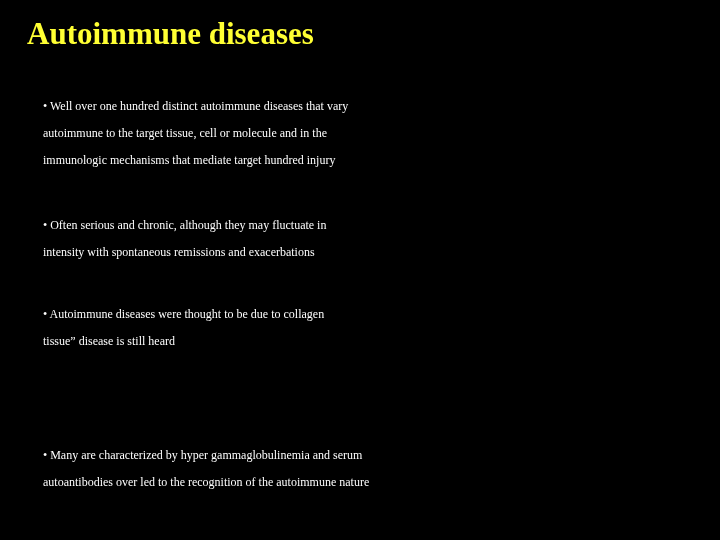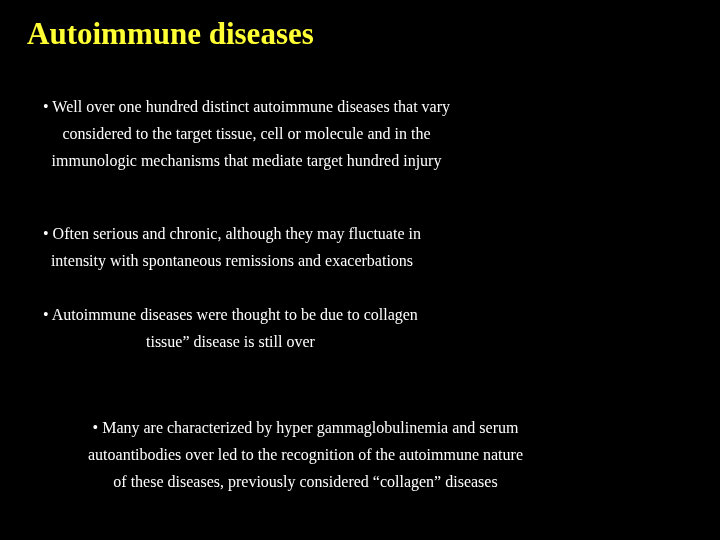--- a/index.html
+++ b/index.html
@@ -30,52 +30,50 @@
       font-size: 31px;
       line-height: 40px;
       color: #ffff33;
       white-space: nowrap;
     }
     .bullet {
       position: absolute;
       left: 43px;
       margin: 0;
       font-family: "Liberation Serif", serif;
-      font-size: 16px;
+      font-size: 12px;
       line-height: 27px;
       color: #ffffff;
       white-space: nowrap;
-      text-align: center;
     }
     .bullet .line { display: block; }
     .b1 { top: 93px; }
-    .b2 { top: 220px; }
+    .b2 { top: 212px; }
     .b3 { top: 301px; }
-    .b4 { top: 414px; margin-left: 45px; }
+    .b4 { top: 442px; }
   </style>
 </head>
 <body>
 
 <div class="slide">
   <h1 class="title">Autoimmune diseases</h1>
 
   <p class="bullet b1">
     <span class="line">• Well over one hundred distinct autoimmune diseases that vary</span>
-    <span class="line">considered to the target tissue, cell or molecule and in the</span>
+    <span class="line">autoimmune to the target tissue, cell or molecule and in the</span>
     <span class="line">immunologic mechanisms that mediate target hundred injury</span>
   </p>
 
   <p class="bullet b2">
     <span class="line">• Often serious and chronic, although they may fluctuate in</span>
     <span class="line">intensity with spontaneous remissions and exacerbations</span>
   </p>
 
   <p class="bullet b3">
     <span class="line">• Autoimmune diseases were thought to be due to collagen</span>
-    <span class="line">tissue” disease is still over</span>
+    <span class="line">tissue” disease is still heard</span>
   </p>
 
   <p class="bullet b4">
     <span class="line">• Many are characterized by hyper gammaglobulinemia and serum</span>
     <span class="line">autoantibodies over led to the recognition of the autoimmune nature</span>
-    <span class="line">of these diseases, previously considered “collagen” diseases</span>
   </p>
 </div>
 
 </body></html>

